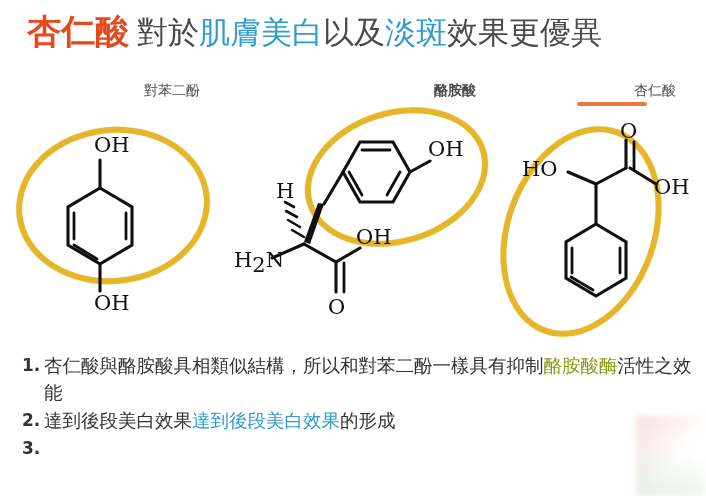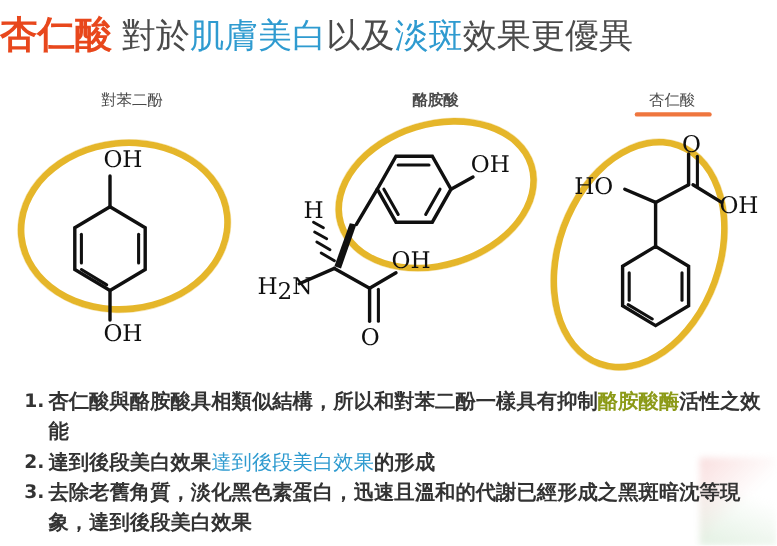--- a/index.html
+++ b/index.html
@@ -29,38 +29,38 @@
     filter: blur(3px);
     pointer-events: none;
   }
 
   
   #title {
     position: absolute;
     left: 0;
     top: 6px;
     width: 602px;
-    text-align: left;
+    text-align: right;
     font-size: 31px;
     line-height: 52px;
     letter-spacing: 0px;
     white-space: nowrap;
-    font-family: Liberation Sans, sans-serif;
+    font-family: Liberation Serif, serif;
   }
   #title .seg { display: inline; }
   .t-red  { color: #E8471C; font-weight: 700; font-size: 34px; }
   .t-blue { color: #2F9BD0; }
   .t-dark { color: #4A4A4A; }
 
   
   .panel { position: absolute; }
 
   .cmp-label {
     position: absolute;
-    text-align: center;
+    text-align: right;
     font-size: 14px;
     color: #4A4A4A;
     white-space: nowrap;
     font-family: "DejaVu Sans", "Liberation Sans", sans-serif;
   }
   .cmp-label.hi { color: #4A4A4A; }
   .cmp-underline {
     position: absolute;
     height: 4px;
     background: #EE6A2E;
@@ -99,22 +99,22 @@
     margin-bottom: 1px;
   }
   .bullet .num {
     position: absolute;
     left: 0;
     top: 0;
     font-weight: 700;
     font-size: 17px;
     color: #333333;
   }
-  .b-dark  { color: #333333; font-weight: bold; }
-  .b-olive { color: #8C9A17; font-weight: bold; }
+  .b-dark  { color: #333333; }
+  .b-olive { color: #8C9A17; }
   .b-blue  { color: #2F9BD0; }
 </style>
 </head>
 <body>
 
 <div id="watermark"></div>
 
 <div id="title">
   <span class="seg t-red">杏仁酸</span><span class="seg t-dark"> 對於</span><span class="seg t-blue">肌膚美白</span><span class="seg t-dark">以及</span><span class="seg t-blue">淡斑</span><span class="seg t-dark">效果更優異</span>
 </div>
@@ -215,16 +215,16 @@
 
   <div class="bullet">
     <span class="num">1.</span><span class="b-dark">杏仁酸與酪胺酸具相類似結構，所以和對苯二酚一樣具有抑制</span><span class="b-olive">酪胺酸酶</span><span class="b-dark">活性之效能</span>
   </div>
 
   <div class="bullet">
     <span class="num">2.</span><span class="b-dark">達到後段美白效果</span><span class="b-blue">達到後段美白效果</span><span class="b-dark">的形成</span>
   </div>
 
   <div class="bullet">
-    <span class="num">3.</span><span class="b-dark">去除老舊角質，淡化黑色素蛋白，迅速且溫和的代謝已經形成之黑斑暗沈等現象，達到後段美白效果</span>
+    <span class="num">3.</span>
   </div>
 
 </div>
 
 </body></html>

